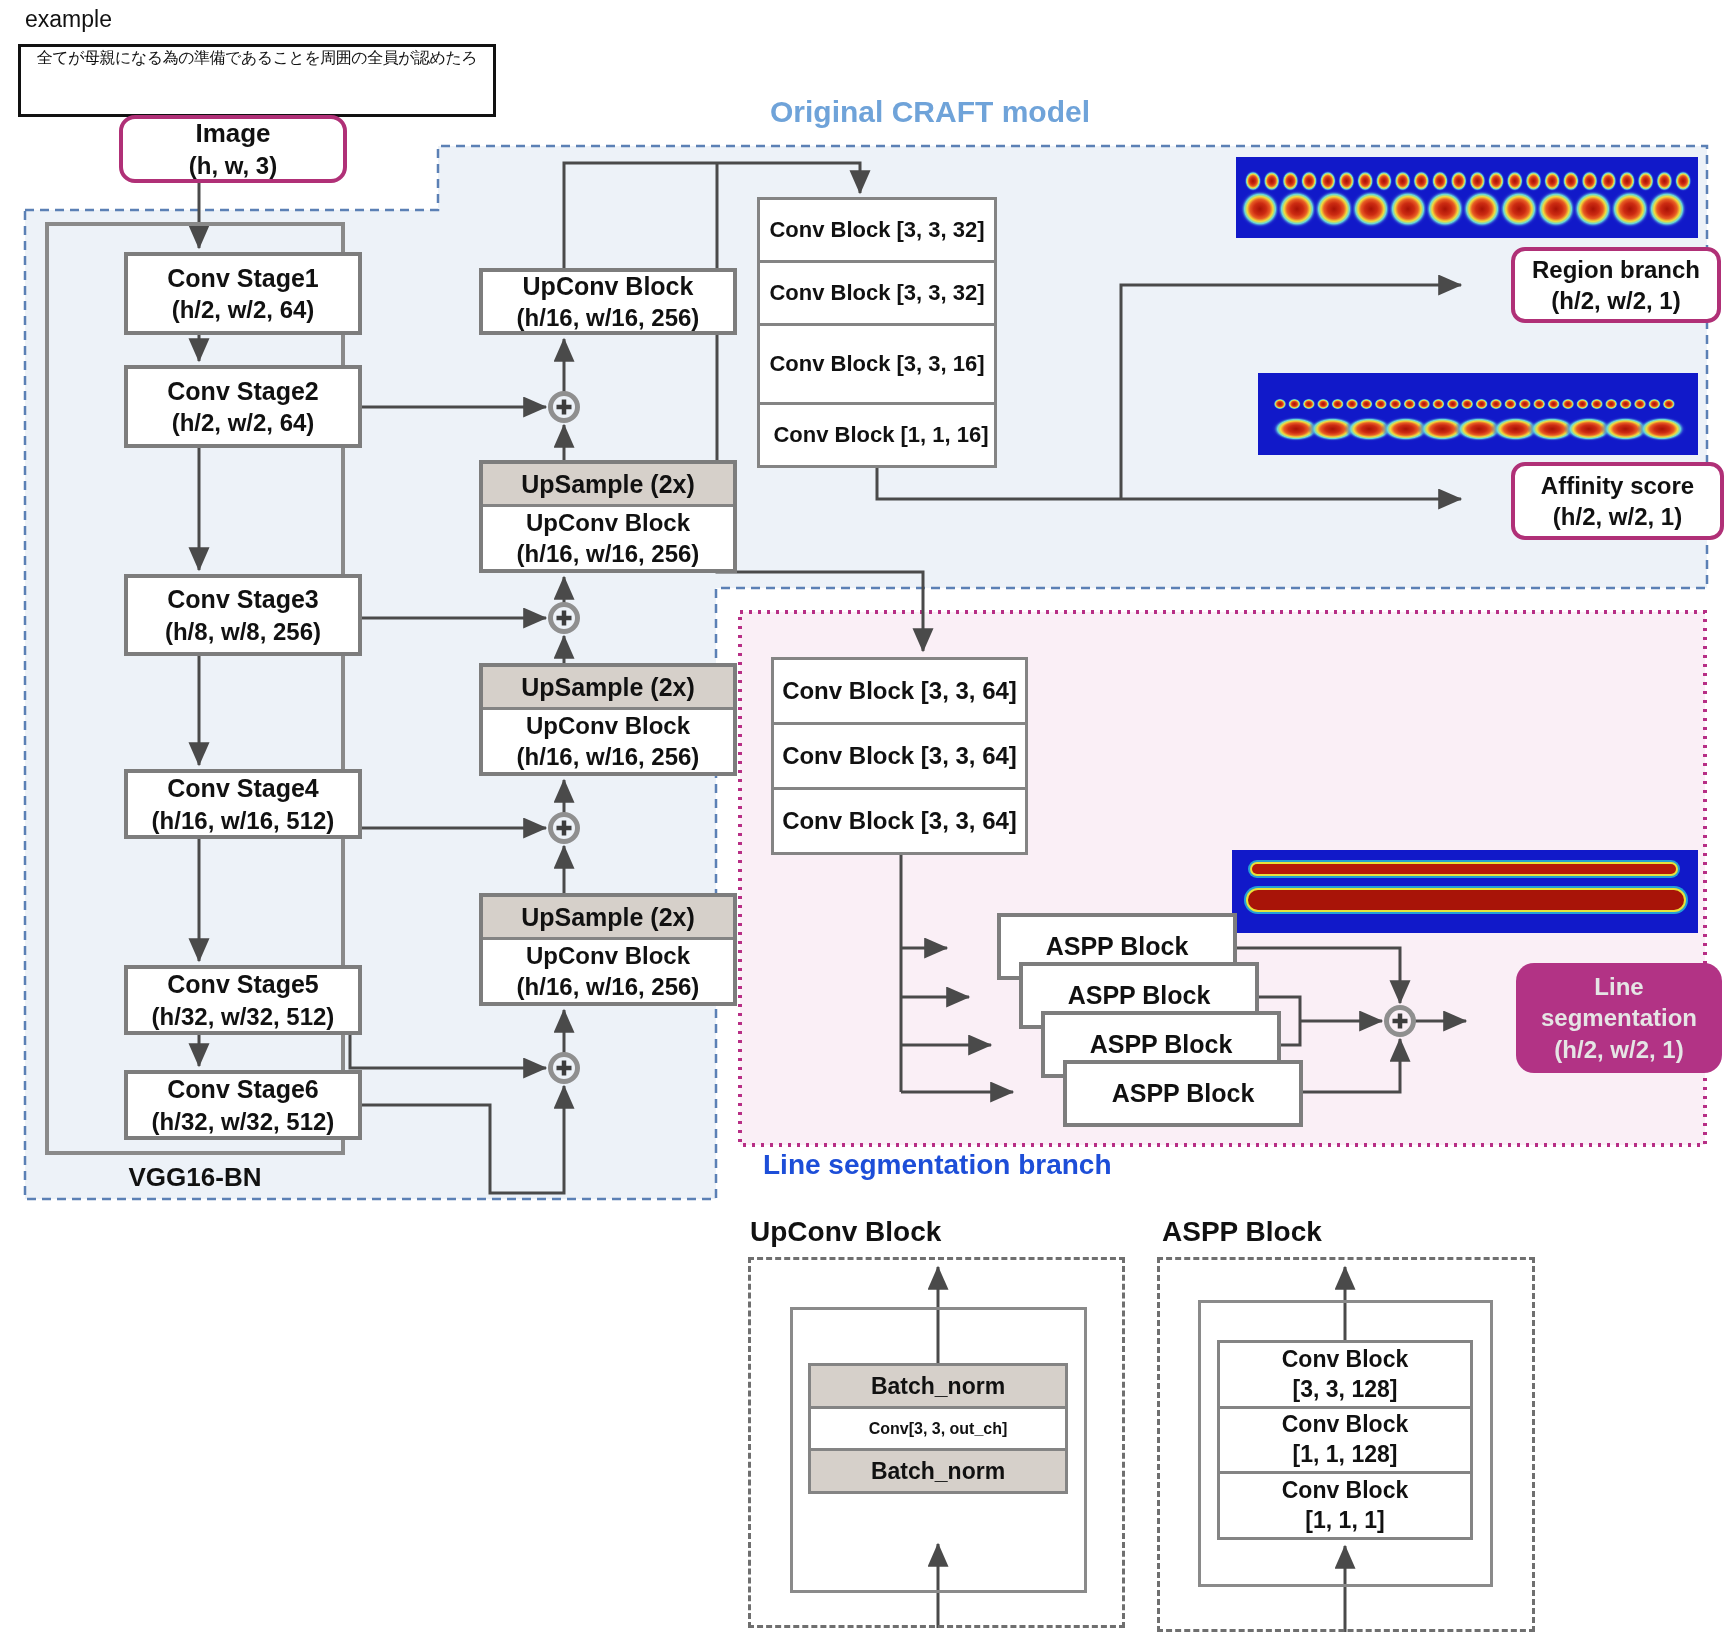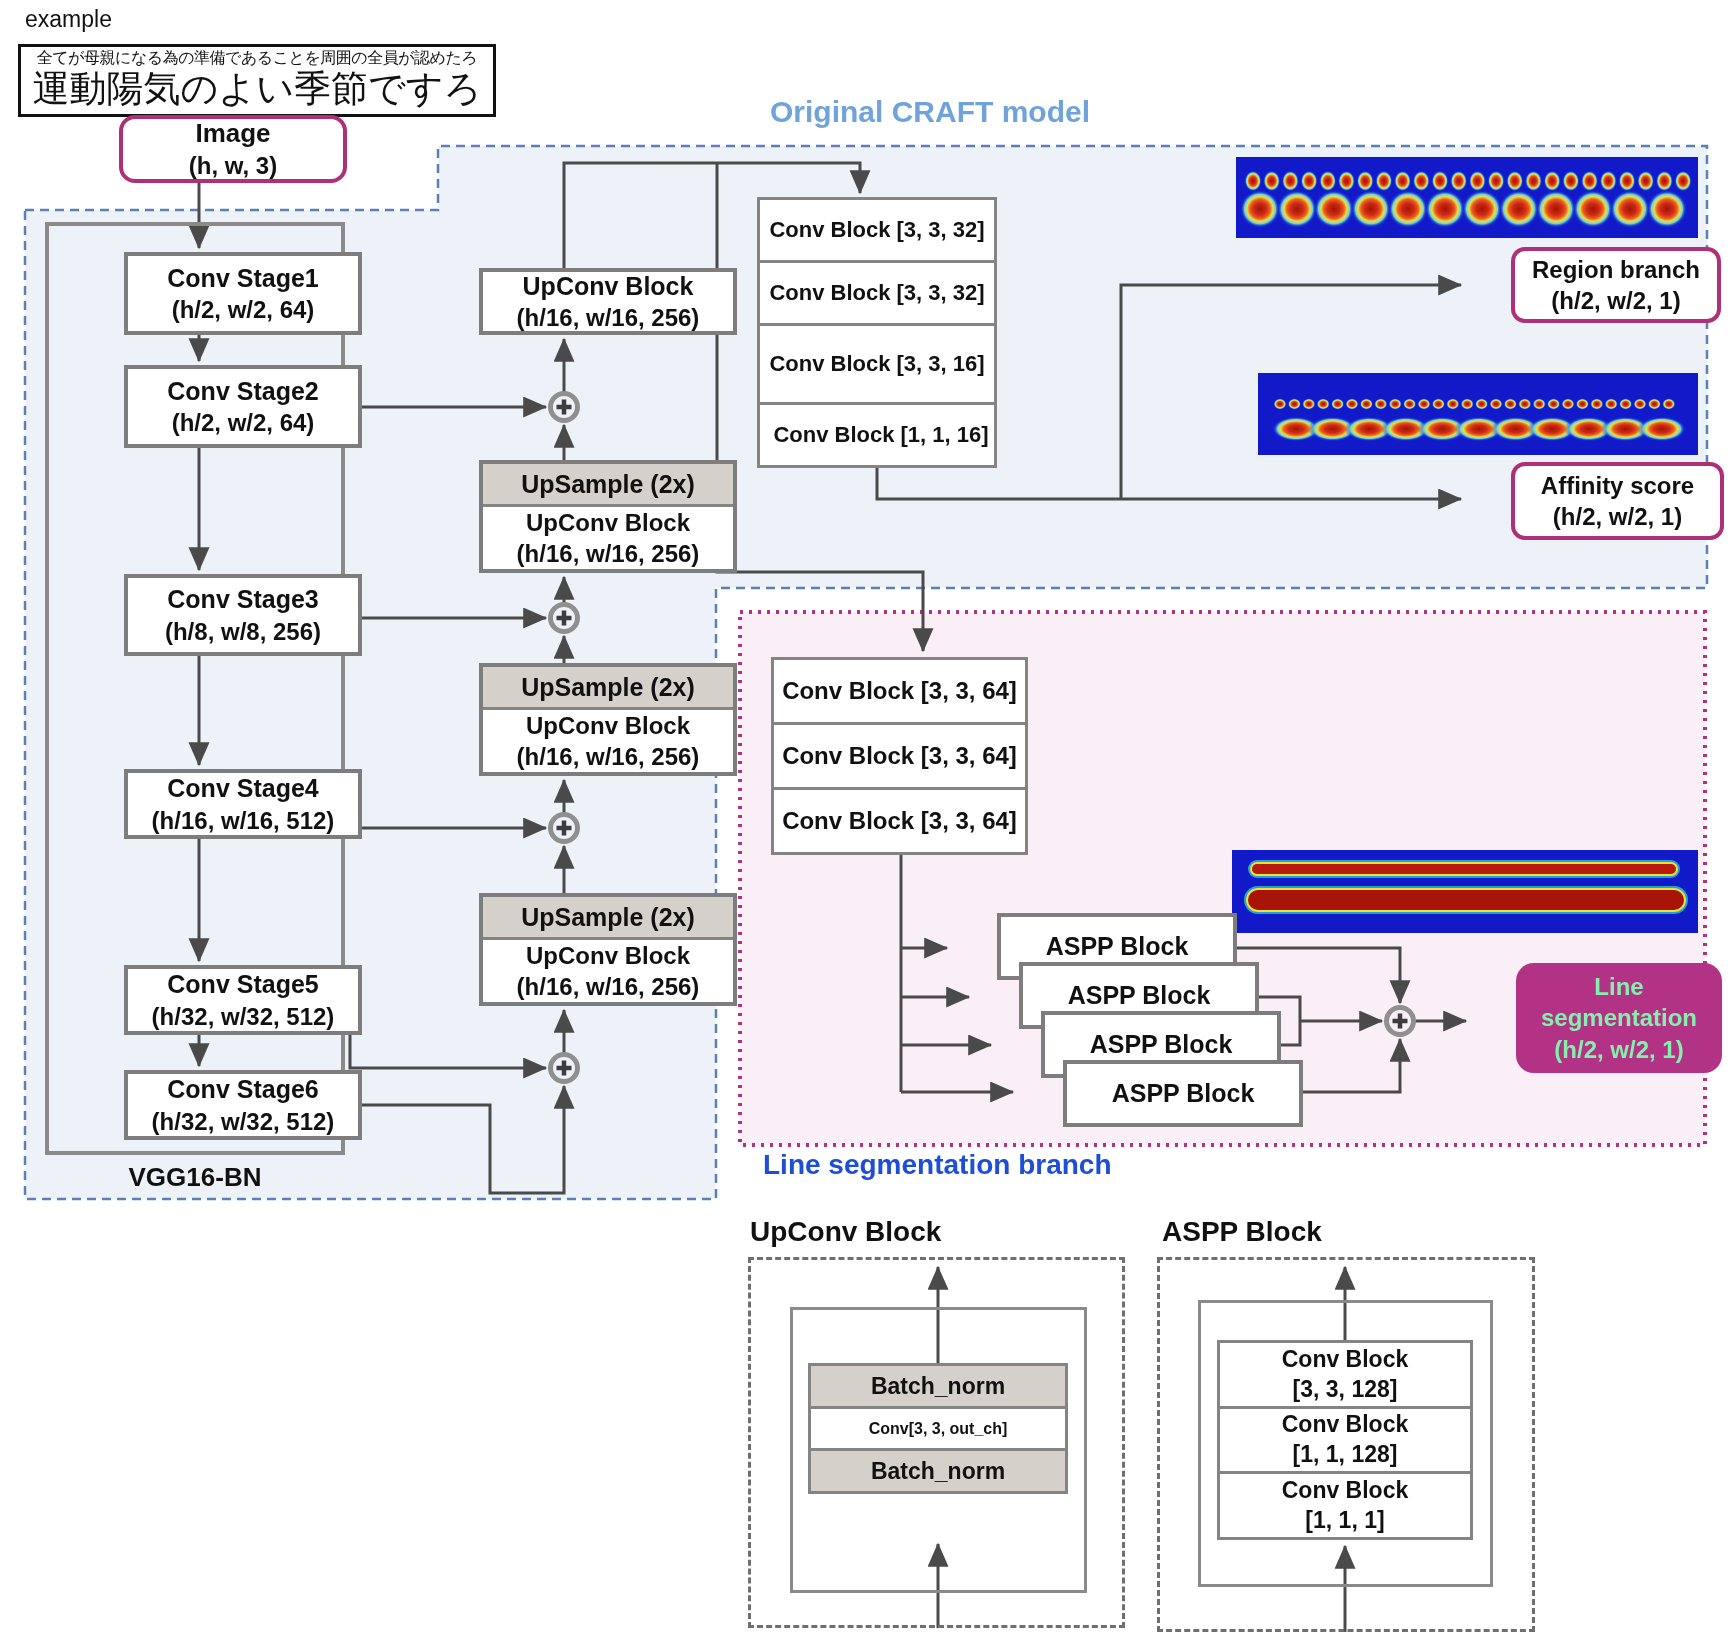--- a/index.html
+++ b/index.html
@@ -24,21 +24,21 @@
   .hdr{box-sizing:border-box;display:flex;align-items:center;justify-content:center;
        font-weight:bold;}
   .title-blue{position:absolute;z-index:2;font-weight:bold;font-size:30px;color:#6fa3d9;}
   .title-mag{position:absolute;z-index:2;font-weight:bold;font-size:28px;color:#1d4ed8;}
   .title-blk{position:absolute;z-index:2;font-weight:bold;font-size:28px;color:#111;}
   .dashedbox{position:absolute;z-index:1;border:3px dashed #6f6f6f;box-sizing:border-box;}
   .innerbox{position:absolute;z-index:1;border:3px solid #8a8a8a;box-sizing:border-box;background:transparent;}
   .heat{position:absolute;z-index:2;}
   .jpbox{position:absolute;z-index:2;border:3px solid #111;background:#fff;
          text-align:center;overflow:hidden;font-family:"Liberation Serif",serif;}
-  .outfill{background:#b23385;border:none;border-radius:18px;color:#86efac;}
+  .outfill{background:#b23385;border:none;border-radius:18px;color:#e5e5e5;}
 </style>
 </head>
 <body>
 
 <div id="canvas">
 
   <svg class="overlay" width="1732" height="1652">
     <defs>
       <marker id="arr" markerWidth="9" markerHeight="8" refX="7.6" refY="3.5" orient="auto" markerUnits="strokeWidth">
         <path d="M0,0 L8,3.5 L0,7 Z" fill="#4a4a4a"></path>
@@ -127,21 +127,20 @@
         <circle cx="1400" cy="1021" r="13.5" fill="#faeff6" stroke="#8f8f8f" stroke-width="5"></circle>
         <path d="M1392.5,1021 H1407.5 M1400,1013.5 V1028.5" stroke="#3d3d3d" stroke-width="4.5"></path>
       </g>
     </g>
   </svg>
 
   <div class="abs" style="left:25px;top:6px;font-size:23px;z-index:2;">example</div>
 
   <div class="jpbox" style="left:18px;top:44px;width:472px;height:67px;">
     <div style="font-size:16px;line-height:21px;letter-spacing:-0.5px;white-space:nowrap;">全てが母親になる為の準備であることを周囲の全員が認めたろ</div>
-    <div style="font-size:37px;line-height:42px;white-space:nowrap;">運動陽気のよい季節ですろ</div>
   </div>
 
   <div class="box pill" style="left:75px;top:115px;width:228px;height:68px;">
     <div class="t26">Image</div>
     <div class="t24">(h, w, 3)</div>
   </div>
 
   <div class="innerbox" style="left:45px;top:222px;width:300px;height:933px;border-width:4px;"></div>
   <div class="abs" style="left:45px;top:1162px;width:300px;text-align:center;font-weight:bold;font-size:26px;z-index:2;">VGG16-BN</div>
 

